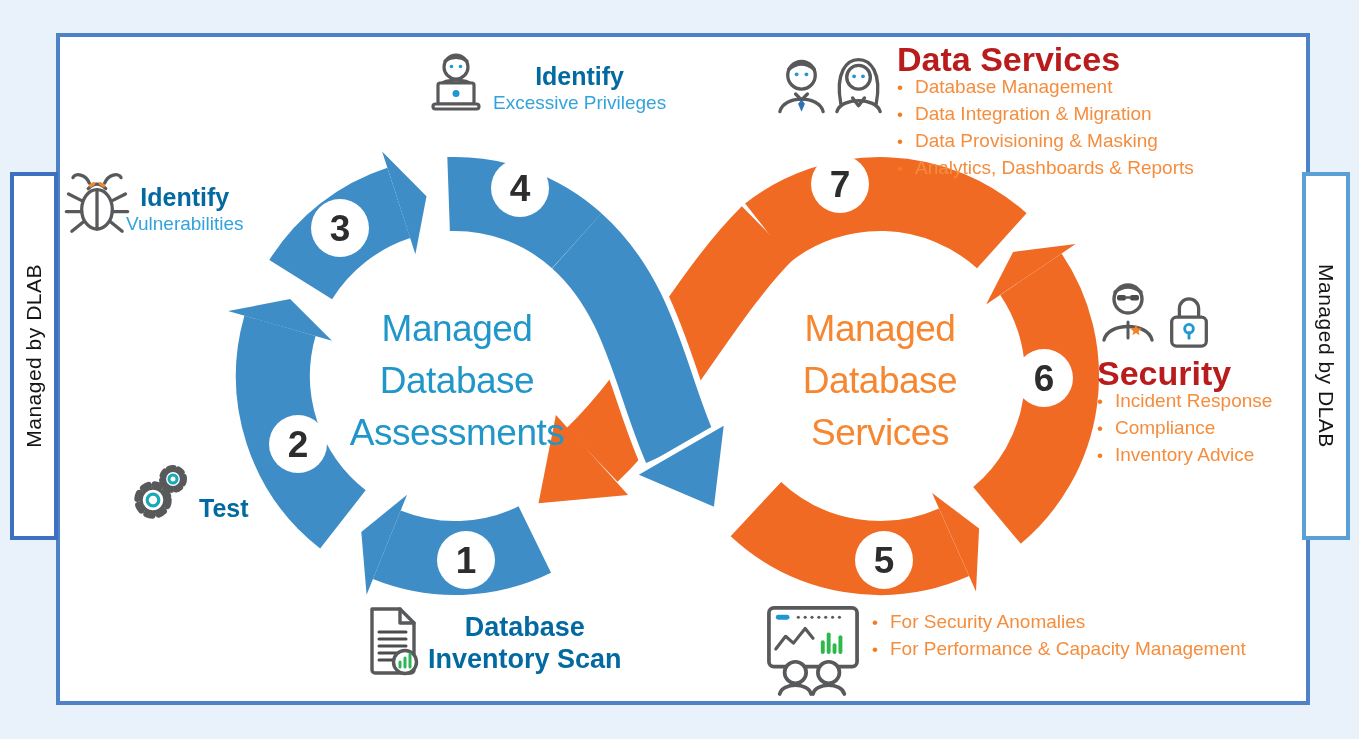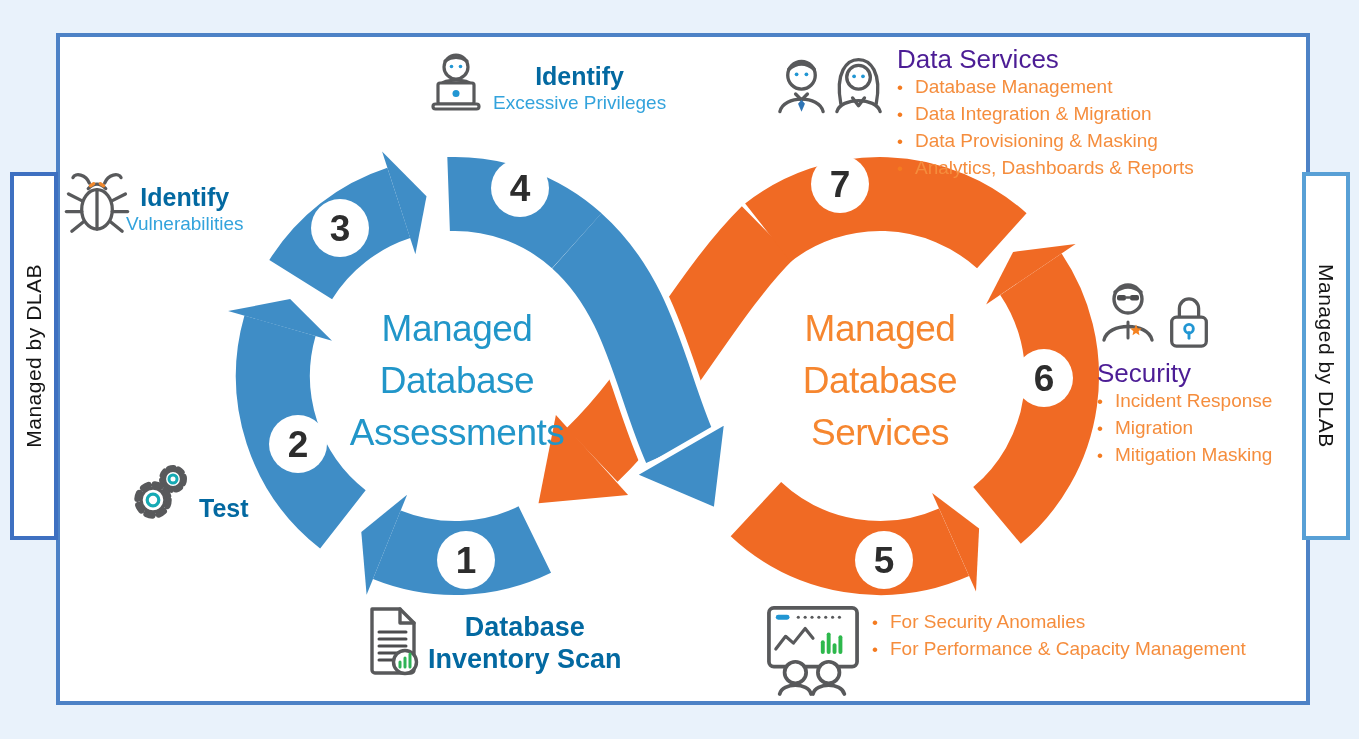--- a/index.html
+++ b/index.html
@@ -27,21 +27,21 @@
   svg{display:block;}
   .abs{position:absolute;z-index:3;}
   
   .cycle-title{width:320px;text-align:center;font-size:37px;line-height:52px;letter-spacing:-.5px;}
   .cycle-title.blue{color:#2196c9;}
   .cycle-title.orange{color:#f6862f;}
   
   .h-blue{color:#0369a1;font-weight:bold;font-size:25px;line-height:29px;text-align:center;}
   .sub-blue{color:#33a3dc;font-size:19px;line-height:23px;}
   
-  .h-orange{color:#4c1d95;font-weight:normal;font-size:26px;line-height:30px;}
+  .h-orange{color:#b91c1c;font-weight:bold;font-size:34px;line-height:30px;}
   ul.bullets{margin:0 0 0 0;padding:0;}
   ul.bullets li{
     list-style:none;color:#f58d3d;font-size:19px;line-height:26px;white-space:nowrap;
   }
   ul.bullets li::before{content:"•";color:#f47b20;margin-right:12px;font-size:17px;}
   .num{font-weight:bold;font-size:37px;fill:#2d2d2d;}
   .icon path,.icon circle,.icon rect,.icon ellipse,.icon polyline,.icon line{vector-effect:none;}
 </style>
 </head>
 <body>
@@ -254,22 +254,22 @@
     <path d="M16,26 V17 a10,10 0 0 1 20,0 V26"></path>
     <rect x="8" y="26" width="36" height="30" rx="5" fill="#ffffff"></rect>
     <circle cx="26" cy="38" r="4.5" stroke="#2196d3" stroke-width="3"></circle>
     <path d="M26,42 V48" stroke="#2196d3" stroke-width="3"></path>
   </svg>
 </div>
 <div class="abs" style="left:1097px;top:358px;">
   <div class="h-orange">Security</div>
   <ul class="bullets" style="line-height:27px;">
     <li>Incident Response</li>
-    <li>Migration</li>
-    <li>Mitigation Masking</li>
+    <li>Compliance</li>
+    <li>Inventory Advice</li>
   </ul>
 </div>
 
 <div class="abs" style="left:766px;top:604px;width:94px;height:92px;">
   <svg class="icon" width="94" height="92" viewBox="0 0 96 92" fill="none" stroke="#58595b" stroke-width="3.8" stroke-linecap="round" stroke-linejoin="round">
     <rect x="3" y="3" width="90" height="60" rx="5" fill="#ffffff"></rect>
     <rect x="10" y="10" width="14" height="5" rx="2.5" fill="#2196d3" stroke="none"></rect>
     <g fill="#58595b" stroke="none">
       <circle cx="33" cy="12.5" r="1.6"></circle>
         <circle cx="40" cy="12.5" r="1.6"></circle>

